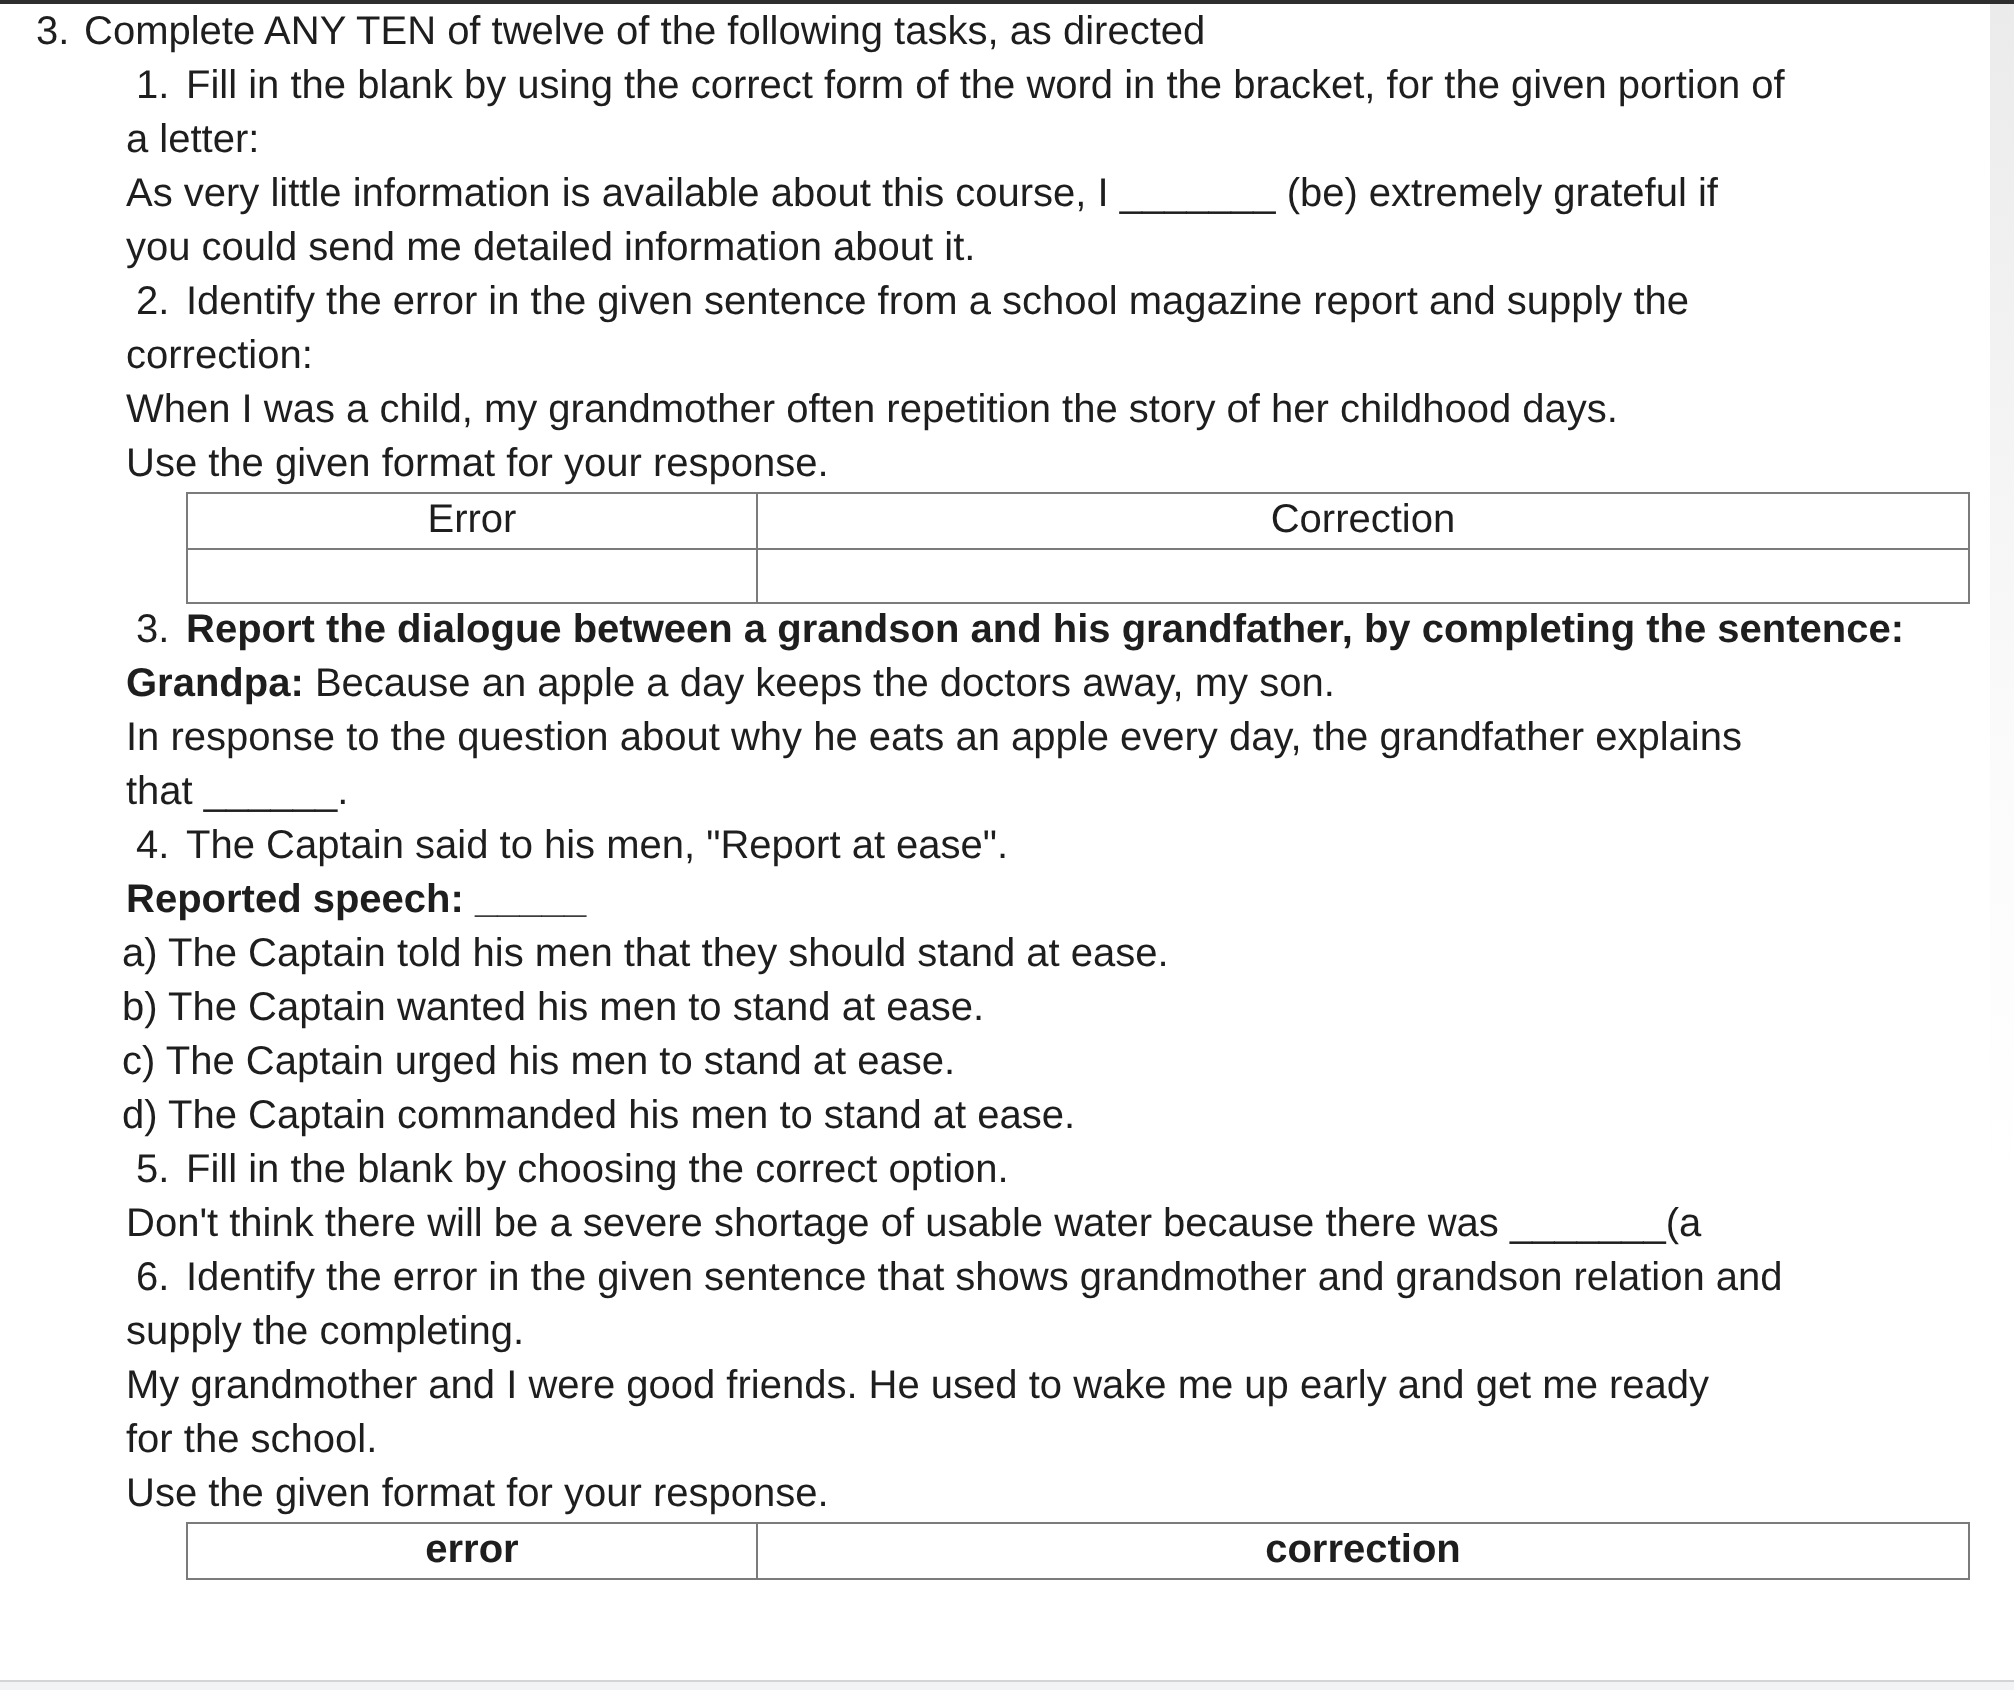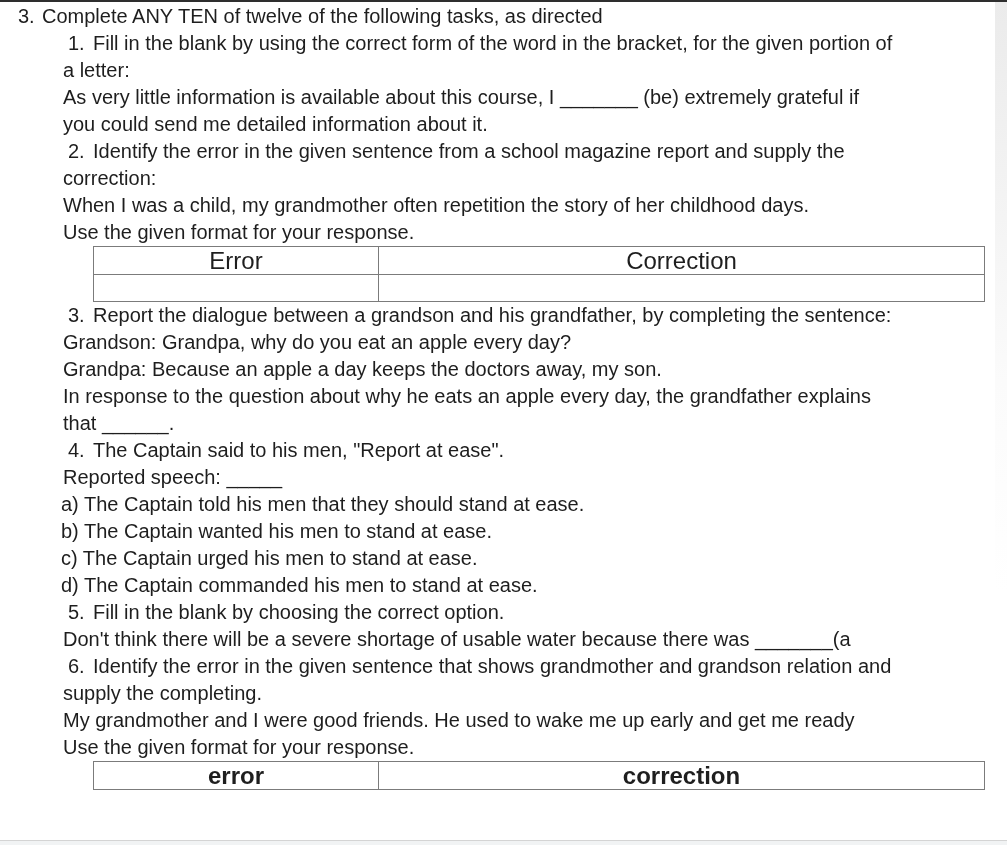--- a/index.html
+++ b/index.html
@@ -19,35 +19,35 @@
     height: 2px; background: #2e2e2e; z-index: 3;
   }
   .content { position: absolute; top: 2px; left: 0; width: 100%; padding-top: 1px; }
   .line { white-space: nowrap; position: relative; height: 27px; }
   .heading { padding-left: 42px; }
   .heading .num { position: absolute; left: 18px; }
   .q { padding-left: 93px; }
   .q .num { position: absolute; left: 68px; }
   .c { padding-left: 63px; }
   .opt { padding-left: 61px; }
-  .b { font-weight: normal; }
+  .b { font-weight: bold; }
   table.fmt {
     border-collapse: collapse;
     table-layout: fixed;
     margin-left: 93px;
     width: 892px;
   }
   table.fmt th, table.fmt td {
     border: 1px solid #7b7b7b;
     height: 26px;
     padding: 0;
     text-align: center;
     vertical-align: middle;
     font-weight: normal;
-    font-size: 24px;
+    font-size: 20px;
   }
   table.fmt2 th { font-weight: bold; }
   .bottom-strip {
     position: absolute; left: 0; right: 0; bottom: 0;
     height: 4px; background: #f1f3f4;
     border-top: 1px solid #d4d4d4; z-index: 4;
   }
   .right-shade {
     position: absolute; top: 2px; right: 0; bottom: 0;
     width: 12px; z-index: 2;
@@ -98,24 +98,20 @@
         <td></td>
       </tr>
     </tbody>
       </table>
 
     <div class="line q">
       <span class="num">3.</span>
       <span class="b">Report the dialogue between a grandson and his grandfather, by completing the sentence:</span>
     </div>
     <div class="line c">
-      <span class="b">Grandson:</span>
-      <span>Grandpa, why do you eat an apple every day?</span>
-    </div>
-    <div class="line c">
       <span class="b">Grandpa:</span>
       <span>Because an apple a day keeps the doctors away, my son.</span>
     </div>
     <div class="line c">In response to the question about why he eats an apple every day, the grandfather explains</div>
     <div class="line c">that ______.</div>
 
     <div class="line q">
       <span class="num">4.</span>
       <span>The Captain said to his men, "Report at ease".</span>
     </div>
@@ -130,20 +126,21 @@
       <span>Fill in the blank by choosing the correct option.</span>
     </div>
     <div class="line c">Don't think there will be a severe shortage of usable water because there was _______(a</div>
 
     <div class="line q">
       <span class="num">6.</span>
       <span>Identify the error in the given sentence that shows grandmother and grandson relation and</span>
     </div>
     <div class="line c">supply the completing.</div>
     <div class="line c">My grandmother and I were good friends. He used to wake me up early and get me ready</div>
+    <div class="line c">for the school.</div>
     <div class="line c">Use the given format for your response.</div>
 
     <table class="fmt fmt2">
       <colgroup>
           <col style="width:285px">
           <col>
         </colgroup>
       <tbody>
           <tr>
         <th>error</th>

